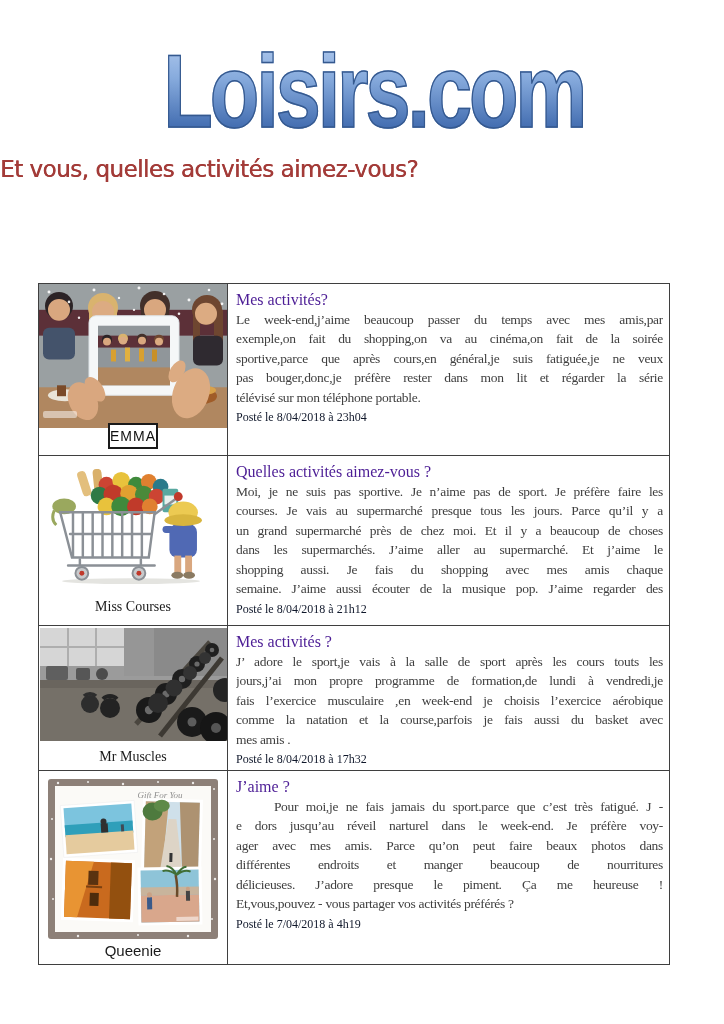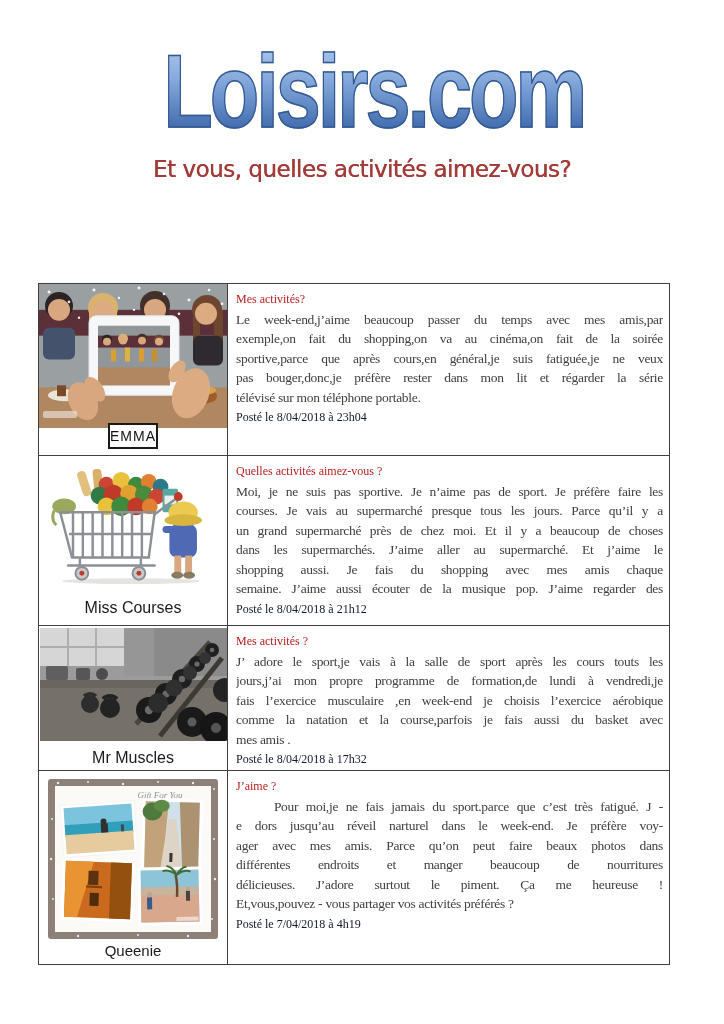--- a/index.html
+++ b/index.html
@@ -25,21 +25,21 @@
     transform: scaleX(0.78);
     transform-origin: center top;
     background: linear-gradient(180deg, #b5cdf0 0%, #87abdd 38%, #3c67ac 88%, #30548f 100%);
     -webkit-background-clip: text;
     background-clip: text;
     color: transparent;
     -webkit-text-stroke: 1.5px #35598f;
   }
   .subtitle {
     position: absolute; top: 156px; left: 0; width: 100%;
-    text-align: center;
+    text-align: left;
     font-family: "DejaVu Sans", sans-serif;
     font-size: 23px;
     letter-spacing: -0.5px;
     color: #a33b38;
     text-shadow: 0.4px 0 0 #a33b38;
   }
 
   
   .forum-table {
     position: absolute; left: 38px; top: 283px; width: 632px;
@@ -54,21 +54,21 @@
   .row4 { height: 193px; }
   .cell-img {
     flex: 0 0 189px; width: 189px;
     border-right: 1px solid #3f3f3f;
     position: relative;
     overflow: hidden;
     display: flex; flex-direction: column; align-items: center;
   }
   .cell-text { flex: 1 1 auto; padding: 6px 6px 0 8px; overflow: hidden; }
 
-  .post-title { font-size: 12px; line-height: 19.5px; color: #b91c1c; }
+  .post-title { font-size: 16px; line-height: 19.5px; color: #4c1d95; }
   .post-body .jline {
     font-size: 13.5px; line-height: 19.5px; color: #404040;
     letter-spacing: -0.3px;
     text-align: justify; text-align-last: justify;
     white-space: nowrap; overflow: hidden;
   }
   .post-body .jline.last { text-align-last: left; }
   .posted { font-size: 12px; line-height: 19px; padding-top: 1px; color: #0f172a; }
 
   
@@ -78,21 +78,21 @@
     background: #ffffff; border: 2px solid #1a1a1a;
     padding: 3px 0;
     font-family: "Liberation Sans", sans-serif;
     font-size: 14px; letter-spacing: 1px; color: #111;
     white-space: nowrap;
   }
   .cart-img   { margin-top: 13px; }
   .gym-img    { margin-top: 2px; }
   .collage-img{ margin-top: 8px; }
   .author-label { text-align: center; color: #1a1a1a; }
-  .author-serif { font-family: Liberation Sans, sans-serif; font-size: 16px; margin-top: 8px; }
+  .author-serif { font-family: Liberation Serif, serif; font-size: 14px; margin-top: 8px; }
   .author-sans  { font-family: "Liberation Sans", sans-serif; font-size: 15px; margin-top: 3px; }
 </style>
 </head>
 <body>
 
 <div class="page">
 
   <div class="header">
     <div class="site-title">Loisirs.com</div>
   </div>
@@ -365,21 +365,21 @@
         </svg>
         <div class="author-label author-sans">Queenie</div>
       </div>
       <div class="cell-text">
         <div class="post-title">J’aime ?</div>
         <div class="post-body">
             <div class="jline">&nbsp;&nbsp;&nbsp;&nbsp;&nbsp;Pour moi,je ne fais jamais du sport.parce que c’est très fatigué. J -</div>
             <div class="jline">e dors jusqu’au réveil narturel dans le week-end. Je préfère voy-</div>
             <div class="jline">ager avec mes amis. Parce qu’on peut faire beaux photos dans</div>
             <div class="jline">différentes endroits et manger beaucoup de nourritures</div>
-            <div class="jline">délicieuses. J’adore surtout le piment. Ça me heureuse !</div>
+            <div class="jline">délicieuses. J’adore presque le piment. Ça me heureuse !</div>
             <div class="jline last">Et,vous,pouvez - vous partager vos activités préférés ?</div>
           </div>
         <div class="posted">Posté le 7/04/2018 à 4h19</div>
       </div>
     </div>
 
   </div>
 </div>
 
 </body></html>

